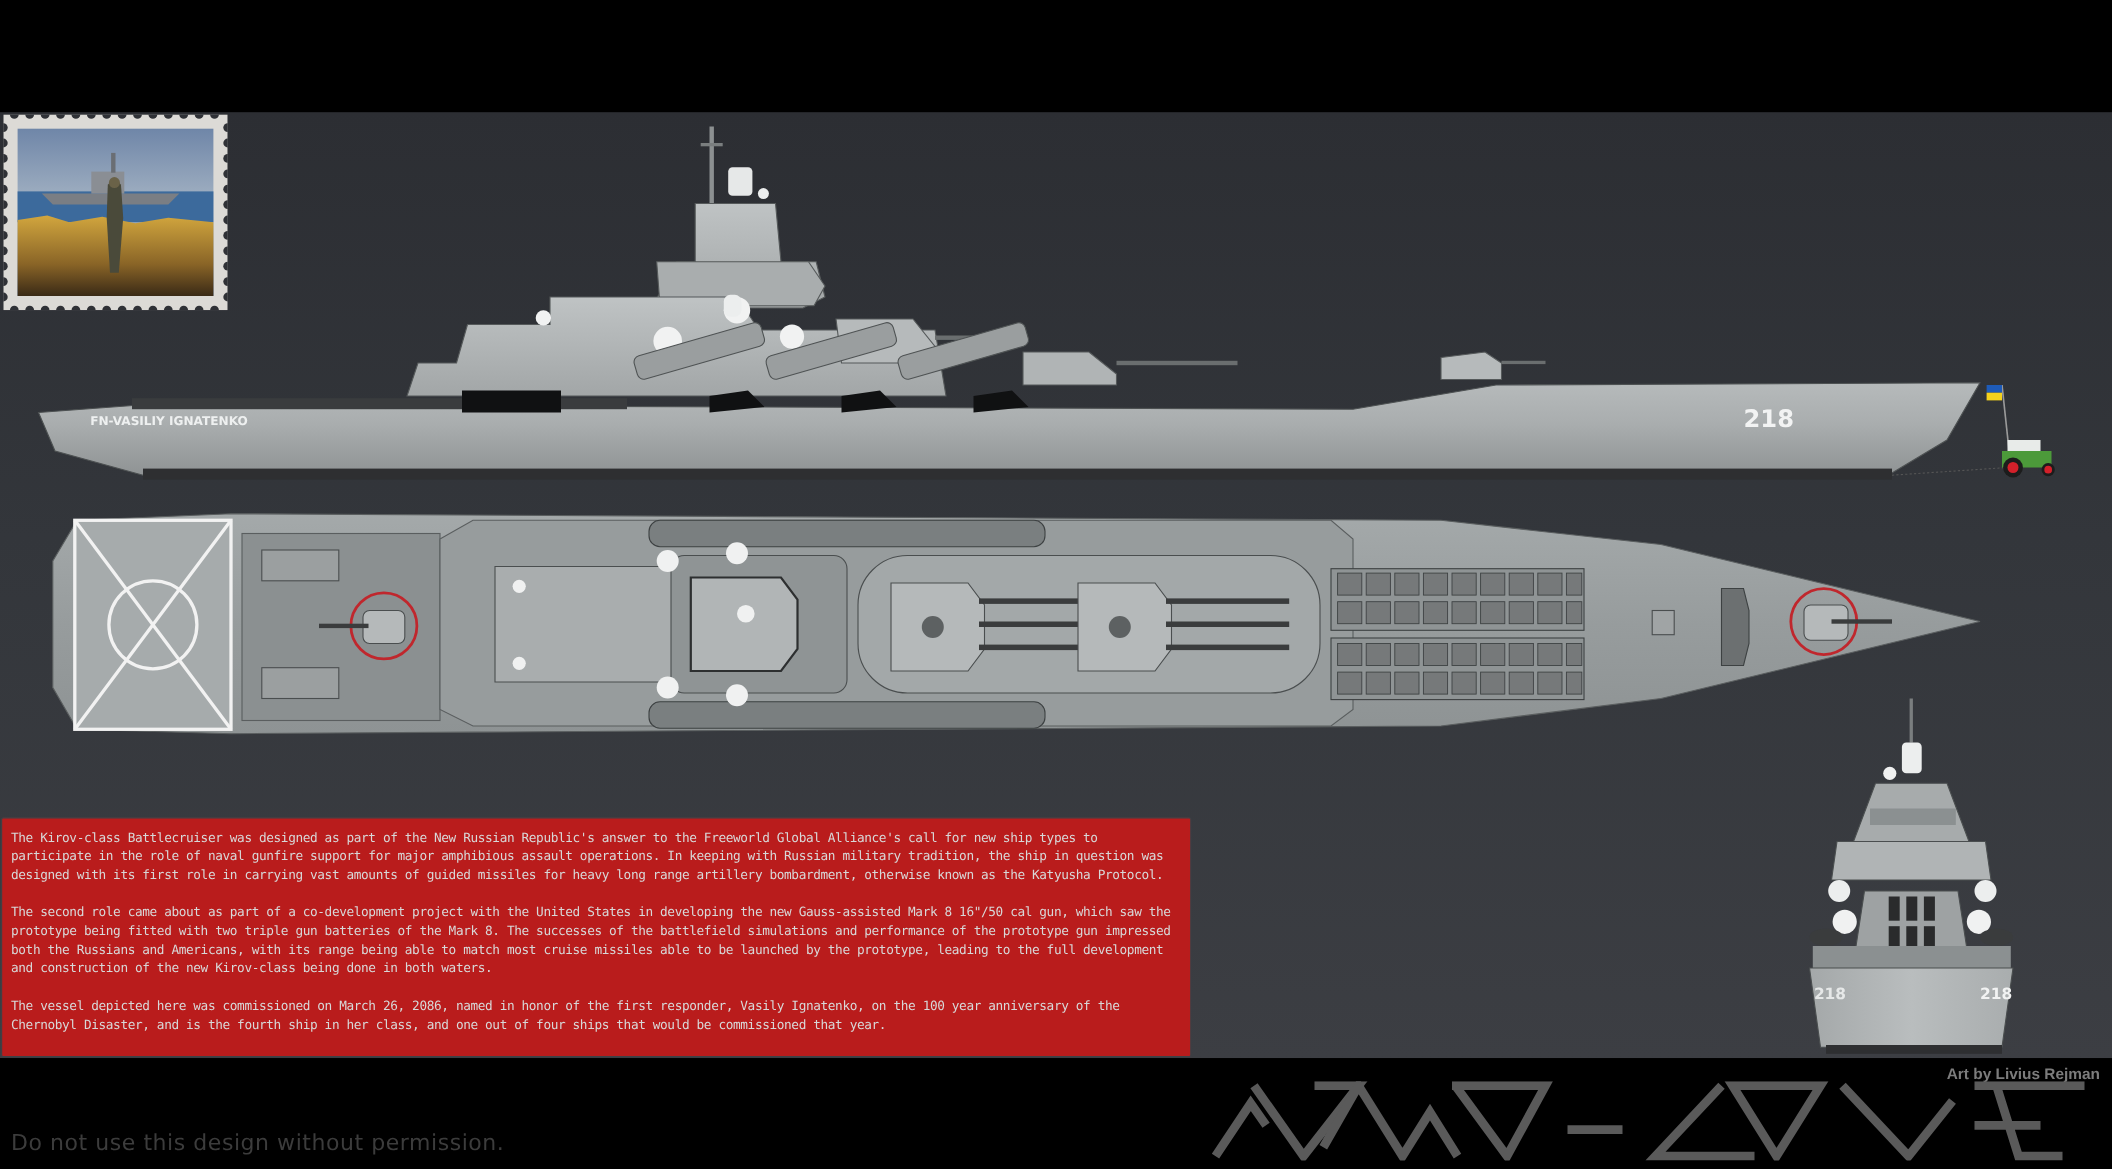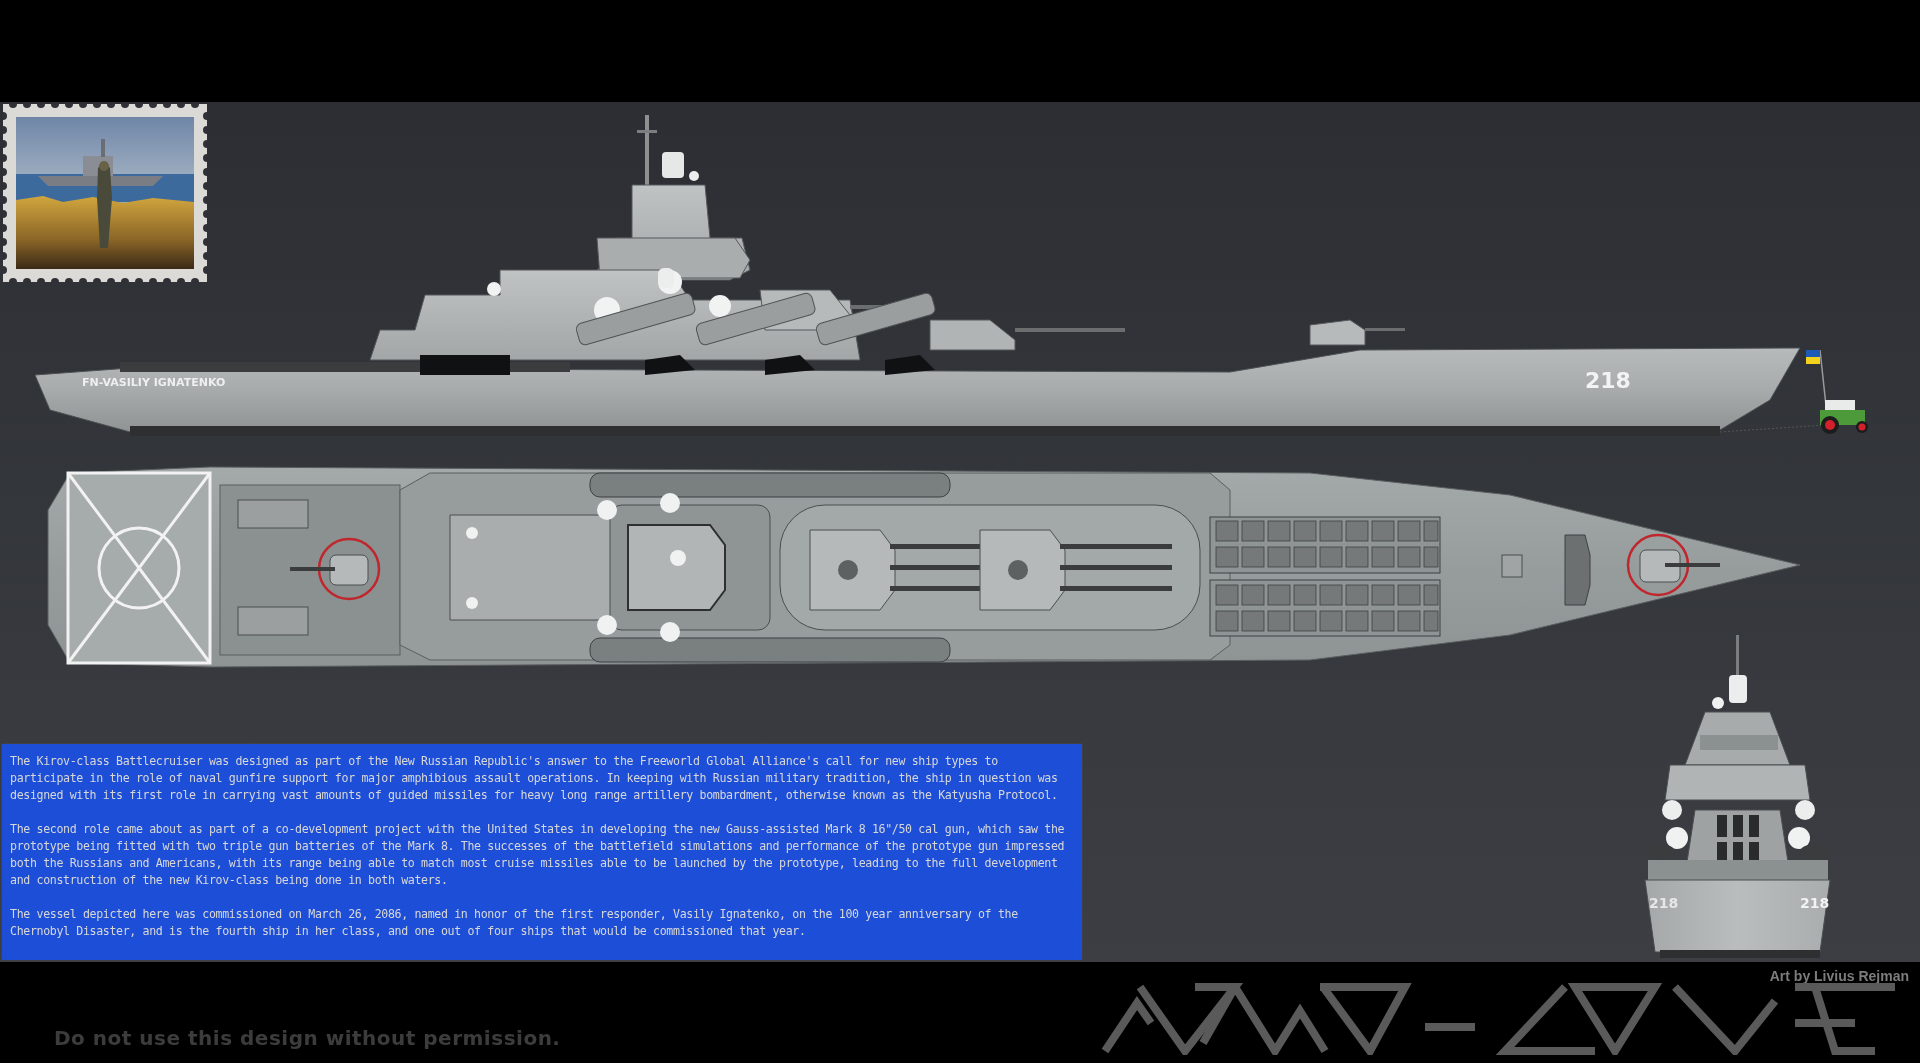--- a/index.html
+++ b/index.html
@@ -6,30 +6,30 @@
   body { width:1920px; height:1063px; background:#000; position:relative; overflow:hidden; font-family:"Liberation Sans", sans-serif; }
   .top-band { position:absolute; left:0; top:0; width:1920px; height:102px; background:#000; }
   .canvas { position:absolute; left:0; top:102px; width:1920px; height:860px;
             background:linear-gradient(180deg,#2c2e33 0%,#33363b 45%,#3c3e43 100%); }
   .bottom-band { position:absolute; left:0; top:962px; width:1920px; height:101px; background:#000; }
   .stamp { position:absolute; left:3px; top:104px; width:204px; height:178px; }
   .side-view { position:absolute; left:30px; top:110px; width:1860px; height:330px; }
   .top-view { position:absolute; left:10px; top:455px; width:1800px; height:225px; }
   .front-view { position:absolute; left:1615px; top:630px; width:245px; height:330px; }
   .desc-panel { position:absolute; left:1px; top:743px; width:1082px; height:218px;
-                background:#1d4ed8; border:1px solid #3f4146; border-radius:2px; box-sizing:border-box;
+                background:#b91c1c; border:1px solid #3f4146; border-radius:2px; box-sizing:border-box;
                 padding:9px 8px; color:#d8d8d8; font-family:"DejaVu Sans Mono","Liberation Mono",monospace;
                 font-size:11.6px; line-height:17px; letter-spacing:-0.35px; }
   .desc-panel p { margin:0 0 17px 0; white-space:normal; }
   .desc-panel p:last-child { margin-bottom:0; }
   .credit { position:absolute; right:11px; top:968px; color:#7c7c7c; font-size:14px; font-weight:bold;
             font-family:"Liberation Sans", sans-serif;margin-left:28px; }
   .logo { position:absolute; left:1095px; top:983px; width:815px; height:72px; }
   .notice { position:absolute; left:10px; top:1026px; color:#3c3c3c; font-size:20px; letter-spacing:0.5px;
-            font-family:"DejaVu Sans", sans-serif; font-weight:700;margin-left:44px; }
+            font-family:"DejaVu Sans", sans-serif; font-weight:400; }
   .hull-label { font-family:"DejaVu Sans", sans-serif; font-weight:bold; }
 </style>
 </head>
 <body>
 
 <div class="top-band"></div>
 <div class="canvas"></div>
 
 <svg class="stamp" viewBox="0 0 204 178">
   <defs>

